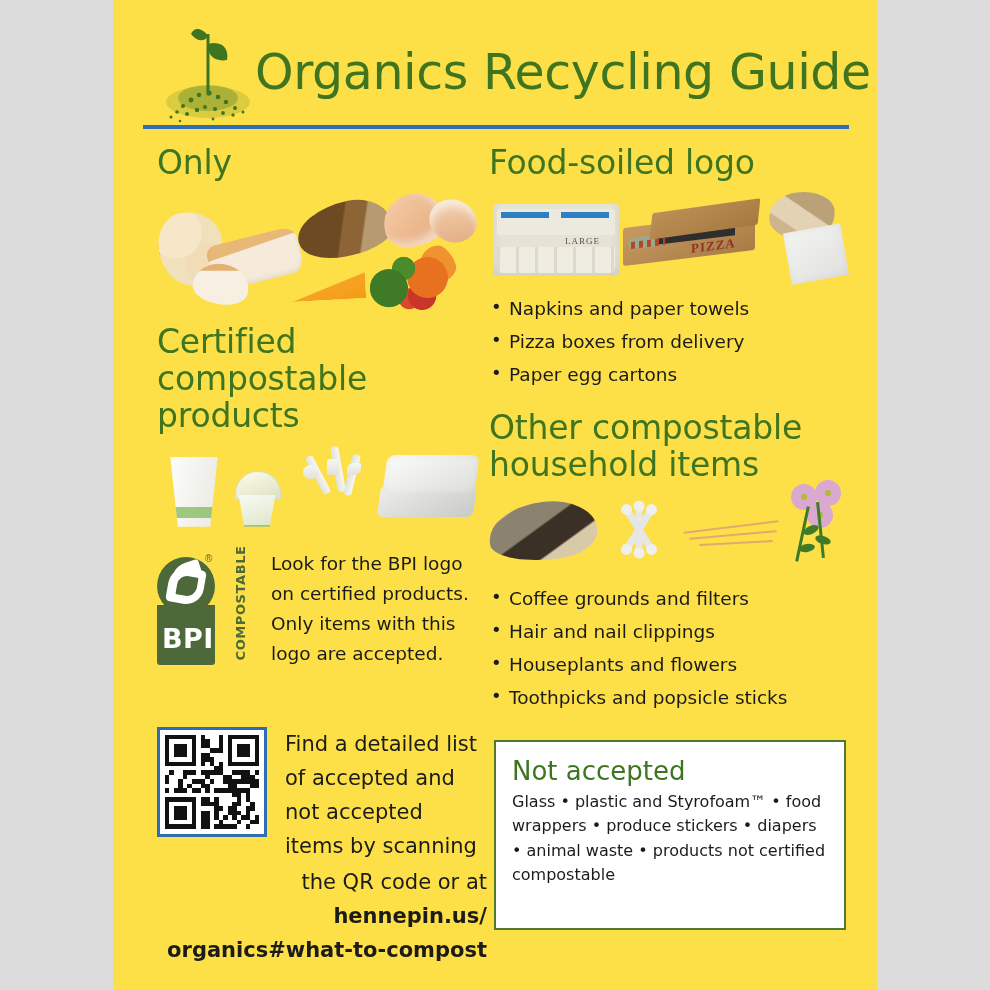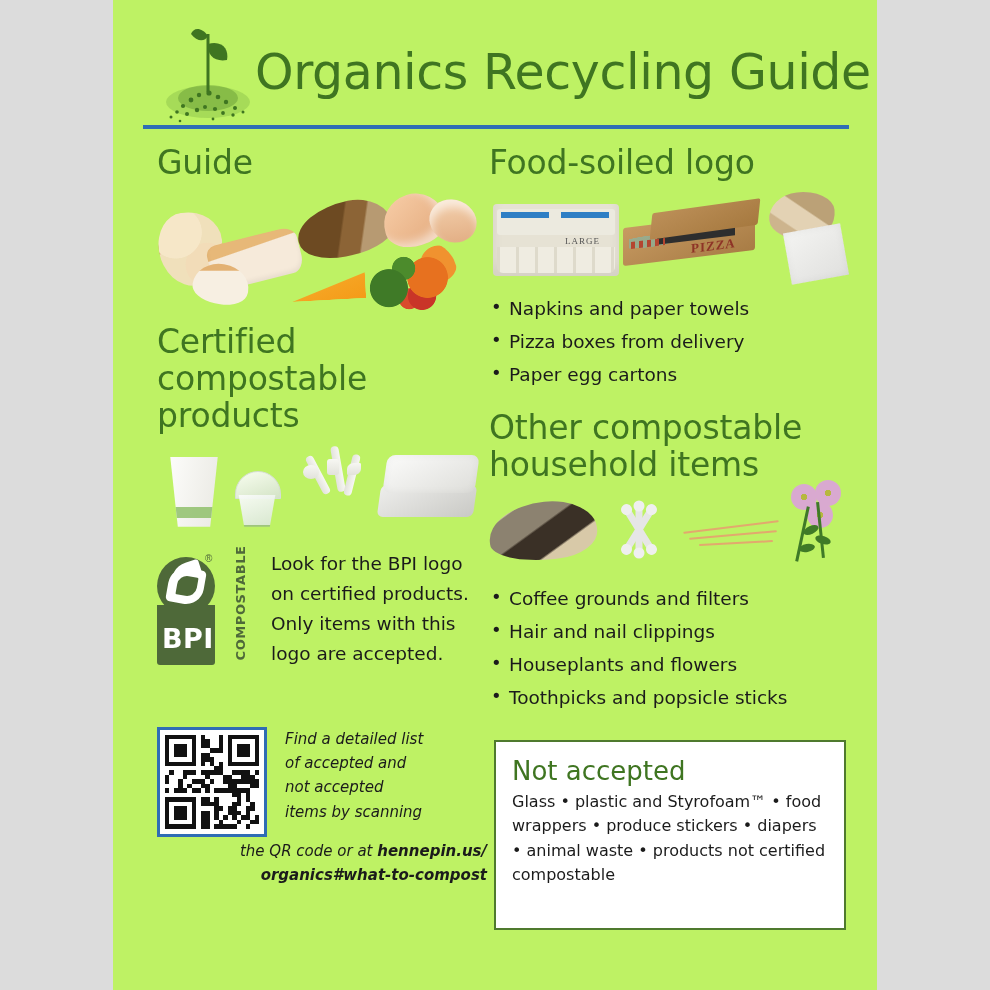--- a/index.html
+++ b/index.html
@@ -4,21 +4,21 @@
 <style>
   html,body{margin:0;padding:0;}
   body{
     width:990px;height:990px;
     background:#dcdcdc;
     font-family:"Liberation Sans",sans-serif;
     overflow:hidden;
   }
   #page{
     position:absolute;left:113px;top:0;width:764px;height:990px;
-    background:#bef264;
+    background:#fde047;
   }
 
   
   .header{position:absolute;left:30px;top:18px;width:706px;height:112px;}
   .sprout{position:absolute;left:10px;top:4px;width:110px;height:104px;}
   .title{
     position:absolute;left:112px;top:26px;
     font-size:49px;color:#3f7521;letter-spacing:-.4px;white-space:nowrap;
     font-family:"DejaVu Sans","Liberation Sans",sans-serif;font-weight:400;
   }
@@ -193,22 +193,22 @@
       font-family:"DejaVu Sans","Liberation Sans",sans-serif;}
   .bpi-text{font-size:18.5px;line-height:1.62;color:#1b1b1b;
       font-family:"DejaVu Sans","Liberation Sans",sans-serif;}
 
   
   .qr{width:110px;height:110px;border:3px solid #2f6db5;background:#fff;padding:5px;
       box-sizing:border-box;}
   .qr-inner{width:100%;height:100%;display:grid;
       grid-template-columns:repeat(21,1fr);grid-template-rows:repeat(21,1fr);}
   .qr-inner i{background:#111;}
-  .qr-text{font-size:15px;line-height:1.62;color:#1b1b1b;
-      font-family:"DejaVu Sans","Liberation Sans",sans-serif;font-style:italic;}
+  .qr-text{font-size:21px;line-height:1.62;color:#1b1b1b;
+      font-family:"DejaVu Sans","Liberation Sans",sans-serif;}
   .qr-text b{font-weight:700;}
 
   
   .notbox{position:absolute;border:2px solid #4f7a2e;background:#fff;
       box-sizing:border-box;padding:14px 16px 12px 16px;}
   .notbox h3{margin:0 0 4px 0;font-size:26px;font-weight:400;color:#3f7521;
       font-family:"DejaVu Sans","Liberation Sans",sans-serif;}
   .notbox p{margin:0;font-size:16px;line-height:1.52;color:#1b1b1b;
       font-family:"DejaVu Sans","Liberation Sans",sans-serif;}
 </style>
@@ -244,21 +244,21 @@
         <circle cx="27" cy="99" r="1.3"></circle>
           <circle cx="60" cy="97" r="1.4"></circle>
       </g>
     </svg>
     <div class="title">Organics Recycling Guide</div>
   </div>
   <div class="rule"></div>
 
   <div class="col-left">
 
-    <h2 class="sec big">Guide</h2>
+    <h2 class="sec big">Only</h2>
 
     <div class="photo-row" style="height:122px;margin-top:6px;">
       <div class="imgbox apple" style="left:2px;top:24px;"></div>
       <div class="imgbox bread" style="left:52px;top:48px;"></div>
       <div class="imgbox bread2" style="left:36px;top:76px;"></div>
       <div class="imgbox bone" style="left:140px;top:14px;"></div>
       <div class="imgbox cheese" style="left:134px;top:64px;"></div>
       <div class="imgbox eggA" style="left:226px;top:6px;"></div>
       <div class="imgbox eggB" style="left:272px;top:12px;"></div>
       <div class="imgbox veg" style="left:208px;top:50px;"></div>

